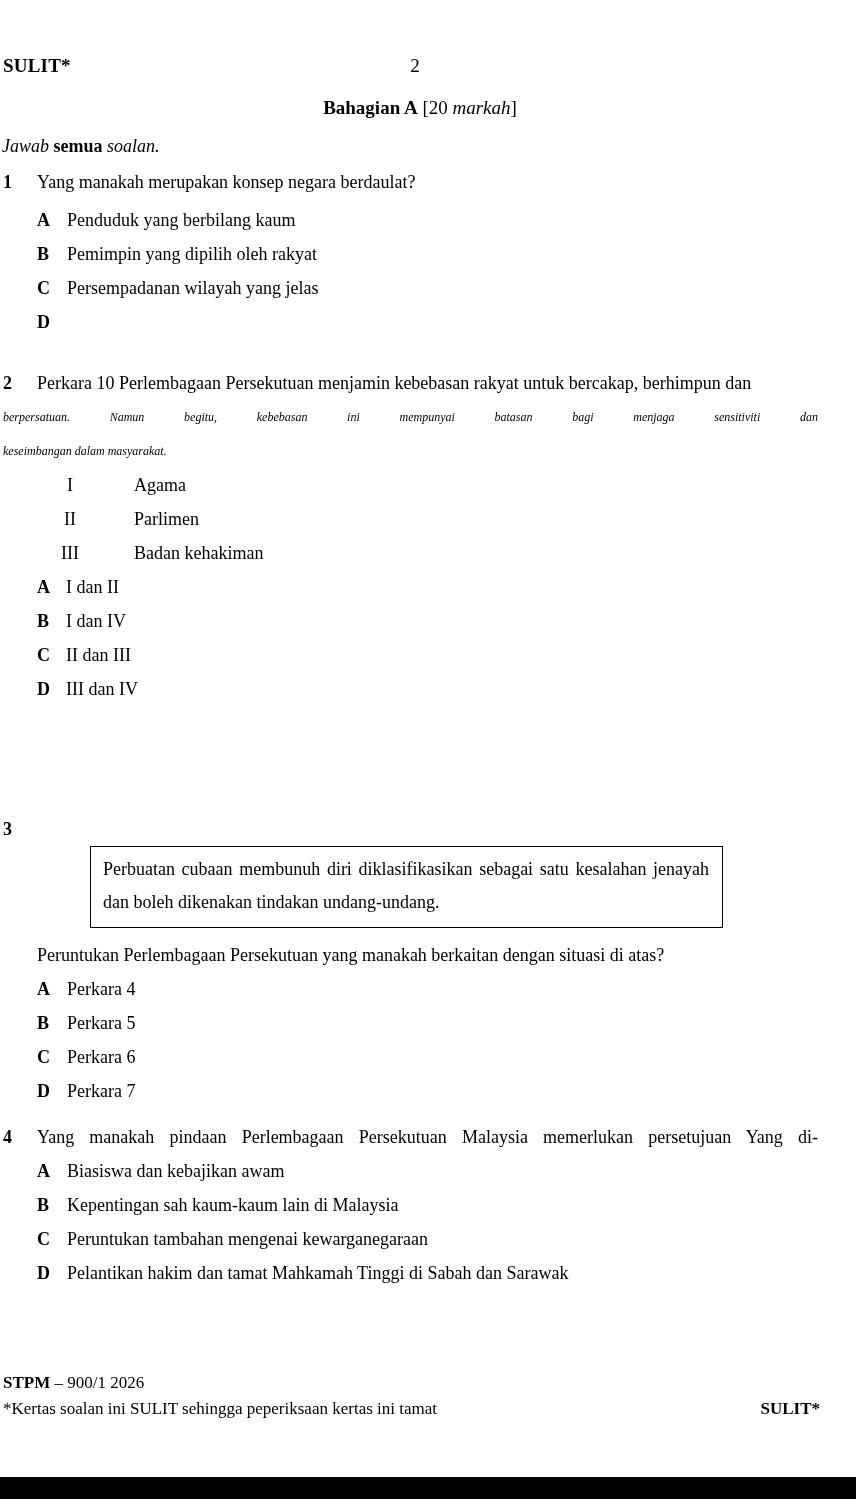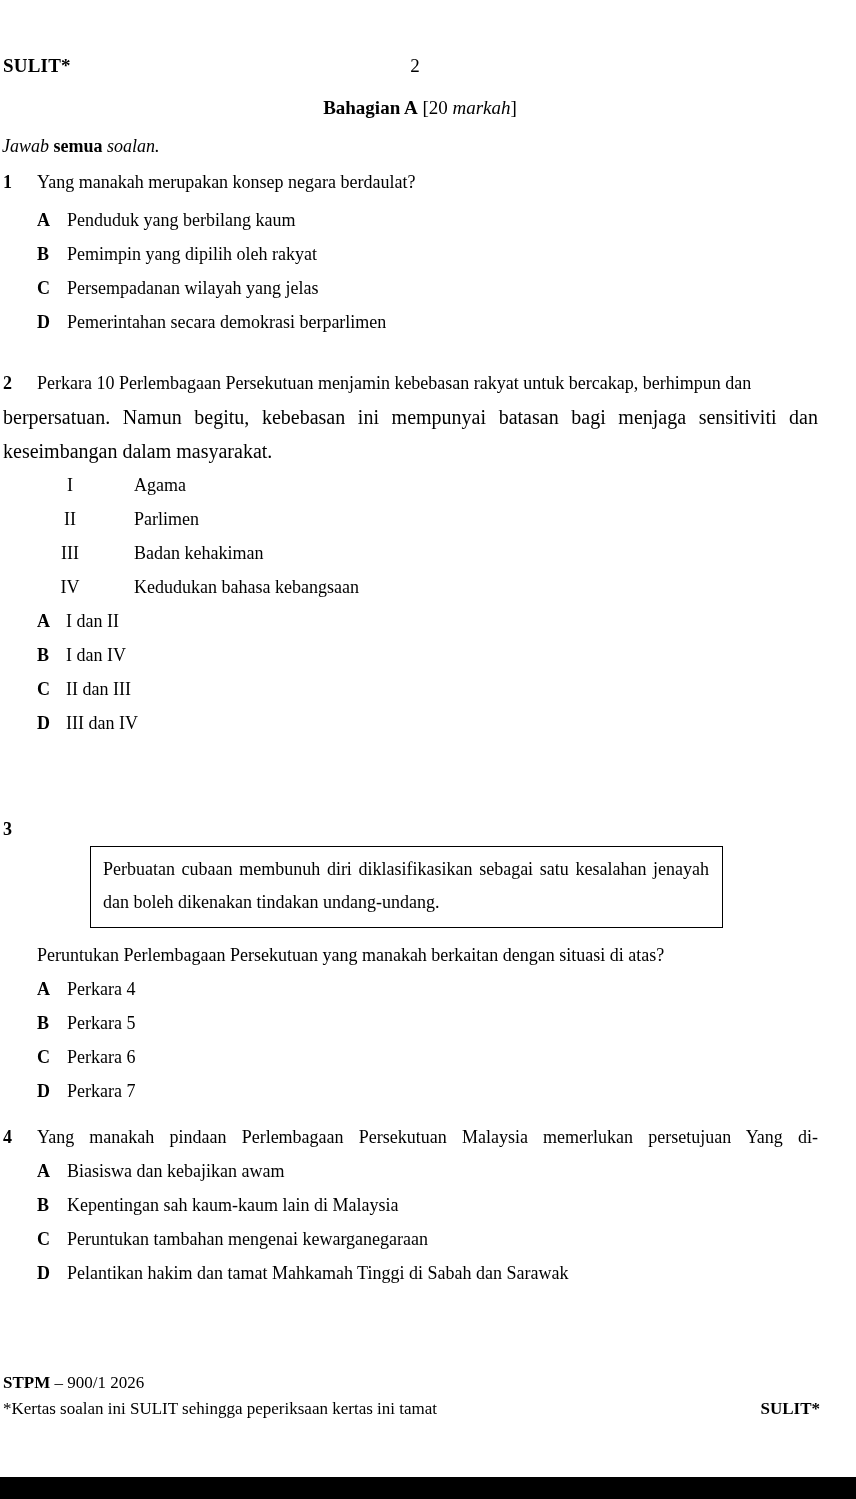--- a/index.html
+++ b/index.html
@@ -88,24 +88,25 @@
     display: block;
     margin-left: 37px;
     margin-right: 38px;
     font-size: 18px;
     line-height: 34px;
   }
   .q-para-cont {
     display: block;
     margin-left: 3px;
     margin-right: 38px;
-    font-size: 20px;
+    font-size: 12px;
     line-height: 34px;
     text-align: justify;
     text-align-last: left;
+    font-style: italic;
   }
   .q-subprompt {
     display: block;
     margin-left: 37px;
     margin-right: 38px;
     font-size: 18px;
     line-height: 34px;
   }
 
   
@@ -242,21 +243,20 @@
     <div class="opt">
       <span class="opt-letter">B</span>
       <span class="opt-label">Pemimpin yang dipilih oleh rakyat</span>
     </div>
     <div class="opt">
       <span class="opt-letter">C</span>
       <span class="opt-label">Persempadanan wilayah yang jelas</span>
     </div>
     <div class="opt">
       <span class="opt-letter">D</span>
-      <span class="opt-label">Pemerintahan secara demokrasi berparlimen</span>
     </div>
   </div>
 
   <div class="q-block" style="top:366px;">
     <div class="q-line">
       <span class="q-num">2</span>
       <span class="q-text">Perkara 10 Perlembagaan Persekutuan menjamin kebebasan rakyat untuk bercakap, berhimpun dan</span>
     </div>
     <div class="q-line">
       <span class="q-para-cont justified-line" style="text-align:justify;text-align-last:justify;">berpersatuan. Namun begitu, kebebasan ini mempunyai batasan bagi menjaga sensitiviti dan</span>
@@ -270,24 +270,20 @@
       <span class="roman-label">Agama</span>
     </div>
     <div class="roman">
       <span class="roman-num">II</span>
       <span class="roman-label">Parlimen</span>
     </div>
     <div class="roman">
       <span class="roman-num">III</span>
       <span class="roman-label">Badan kehakiman</span>
     </div>
-    <div class="roman">
-      <span class="roman-num">IV</span>
-      <span class="roman-label">Kedudukan bahasa kebangsaan</span>
-    </div>
 
     <div class="opt tight">
       <span class="opt-letter">A</span>
       <span class="opt-label">I dan II</span>
     </div>
     <div class="opt tight">
       <span class="opt-letter">B</span>
       <span class="opt-label">I dan IV</span>
     </div>
     <div class="opt tight">

